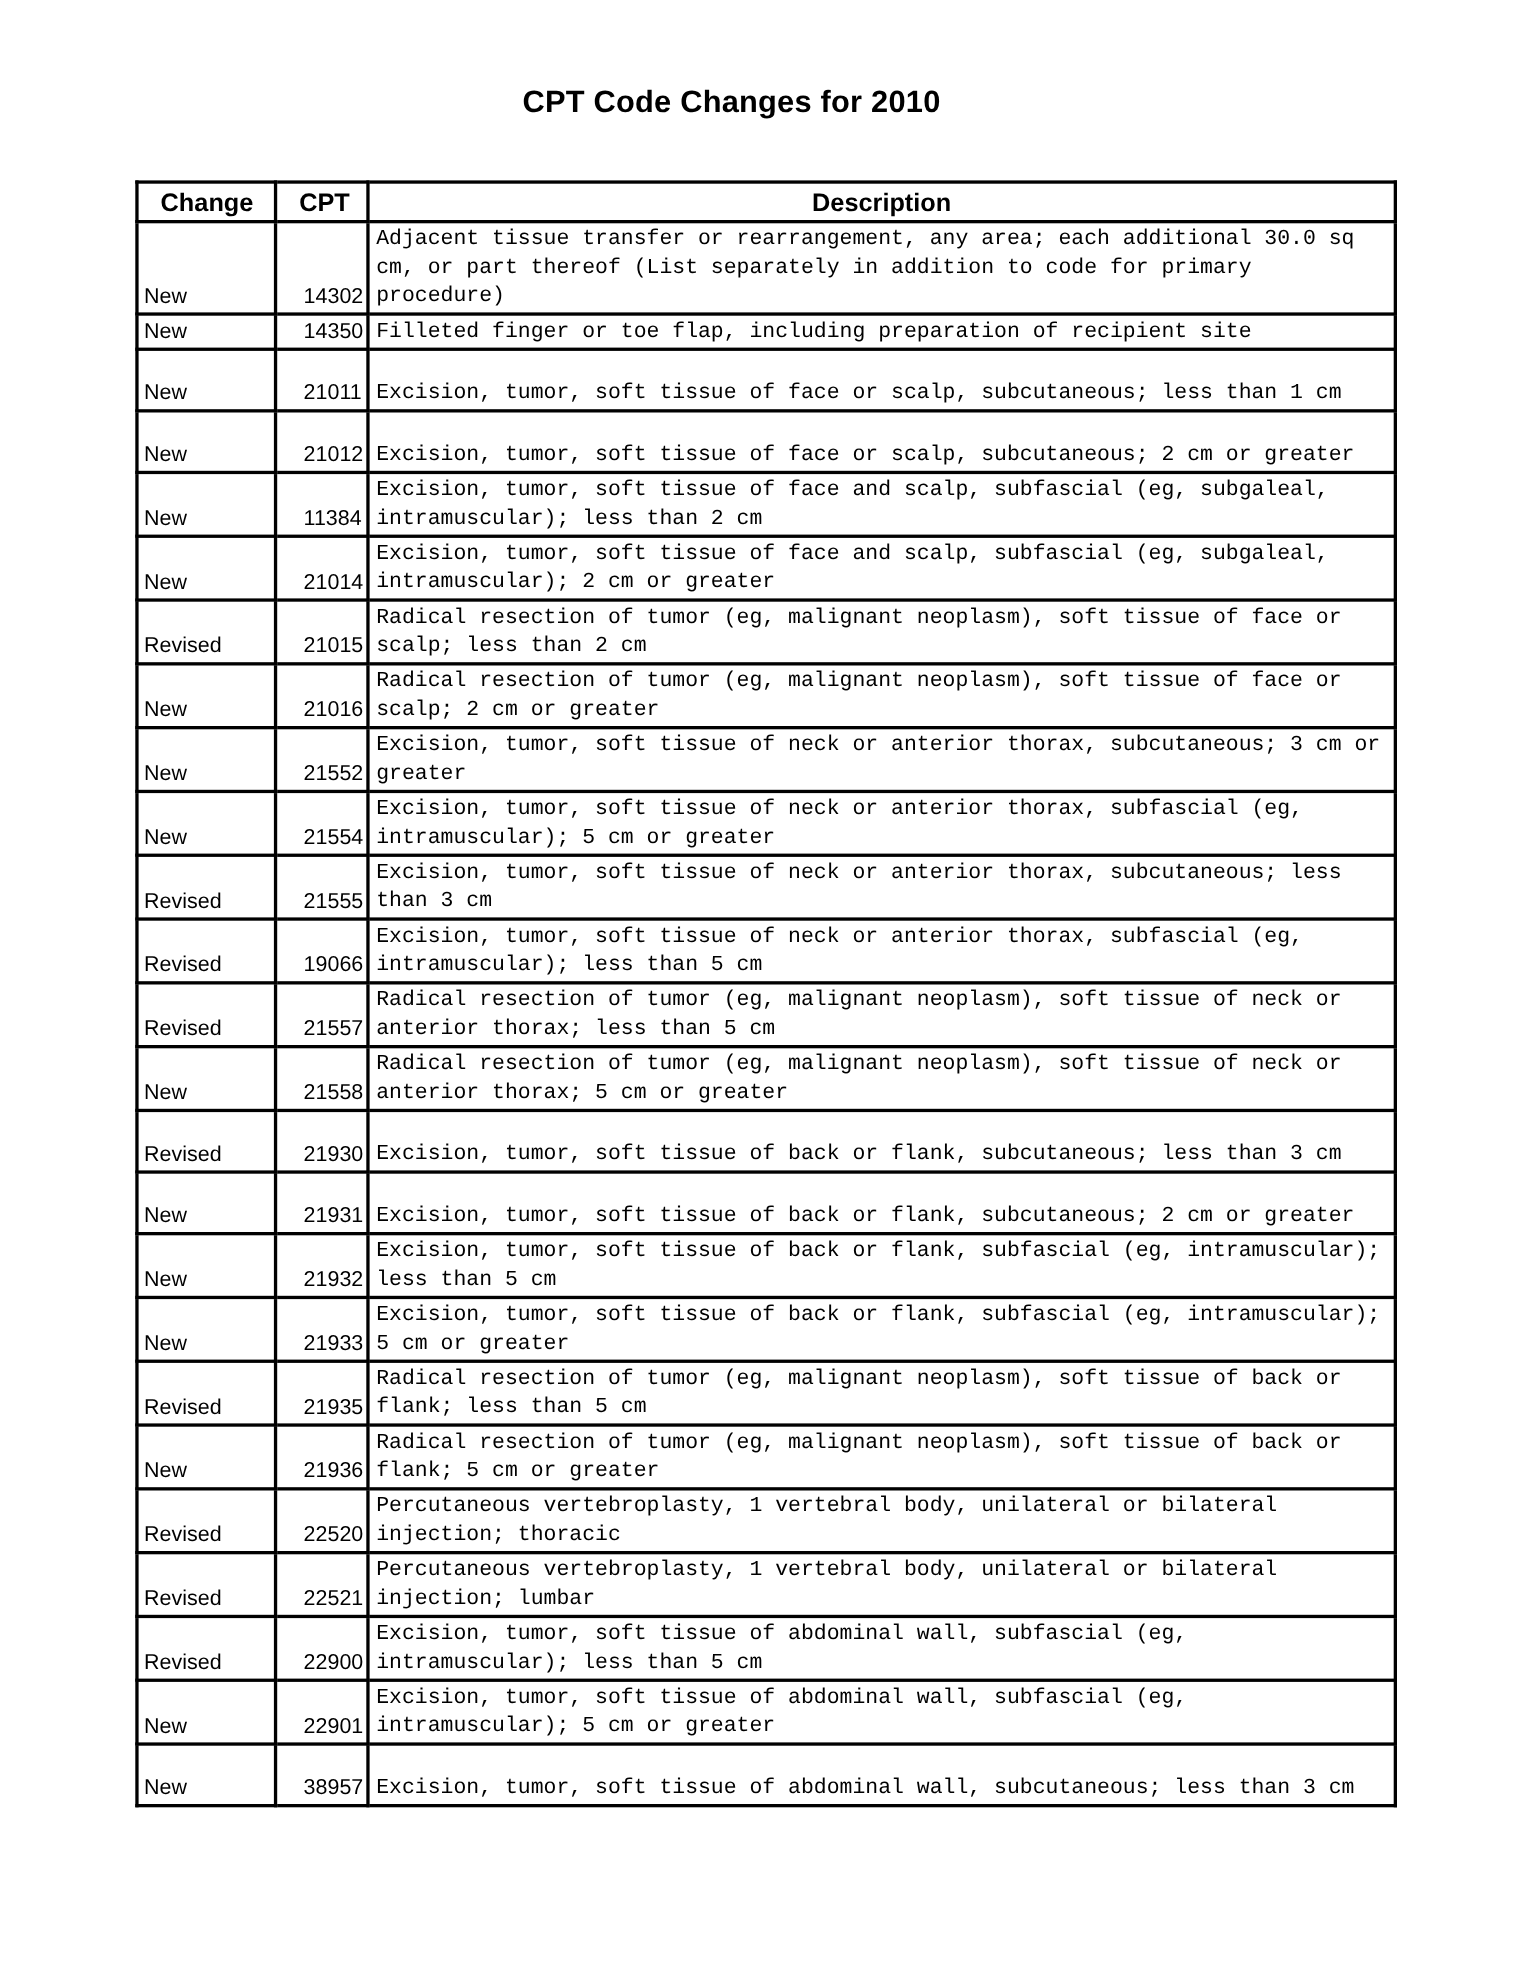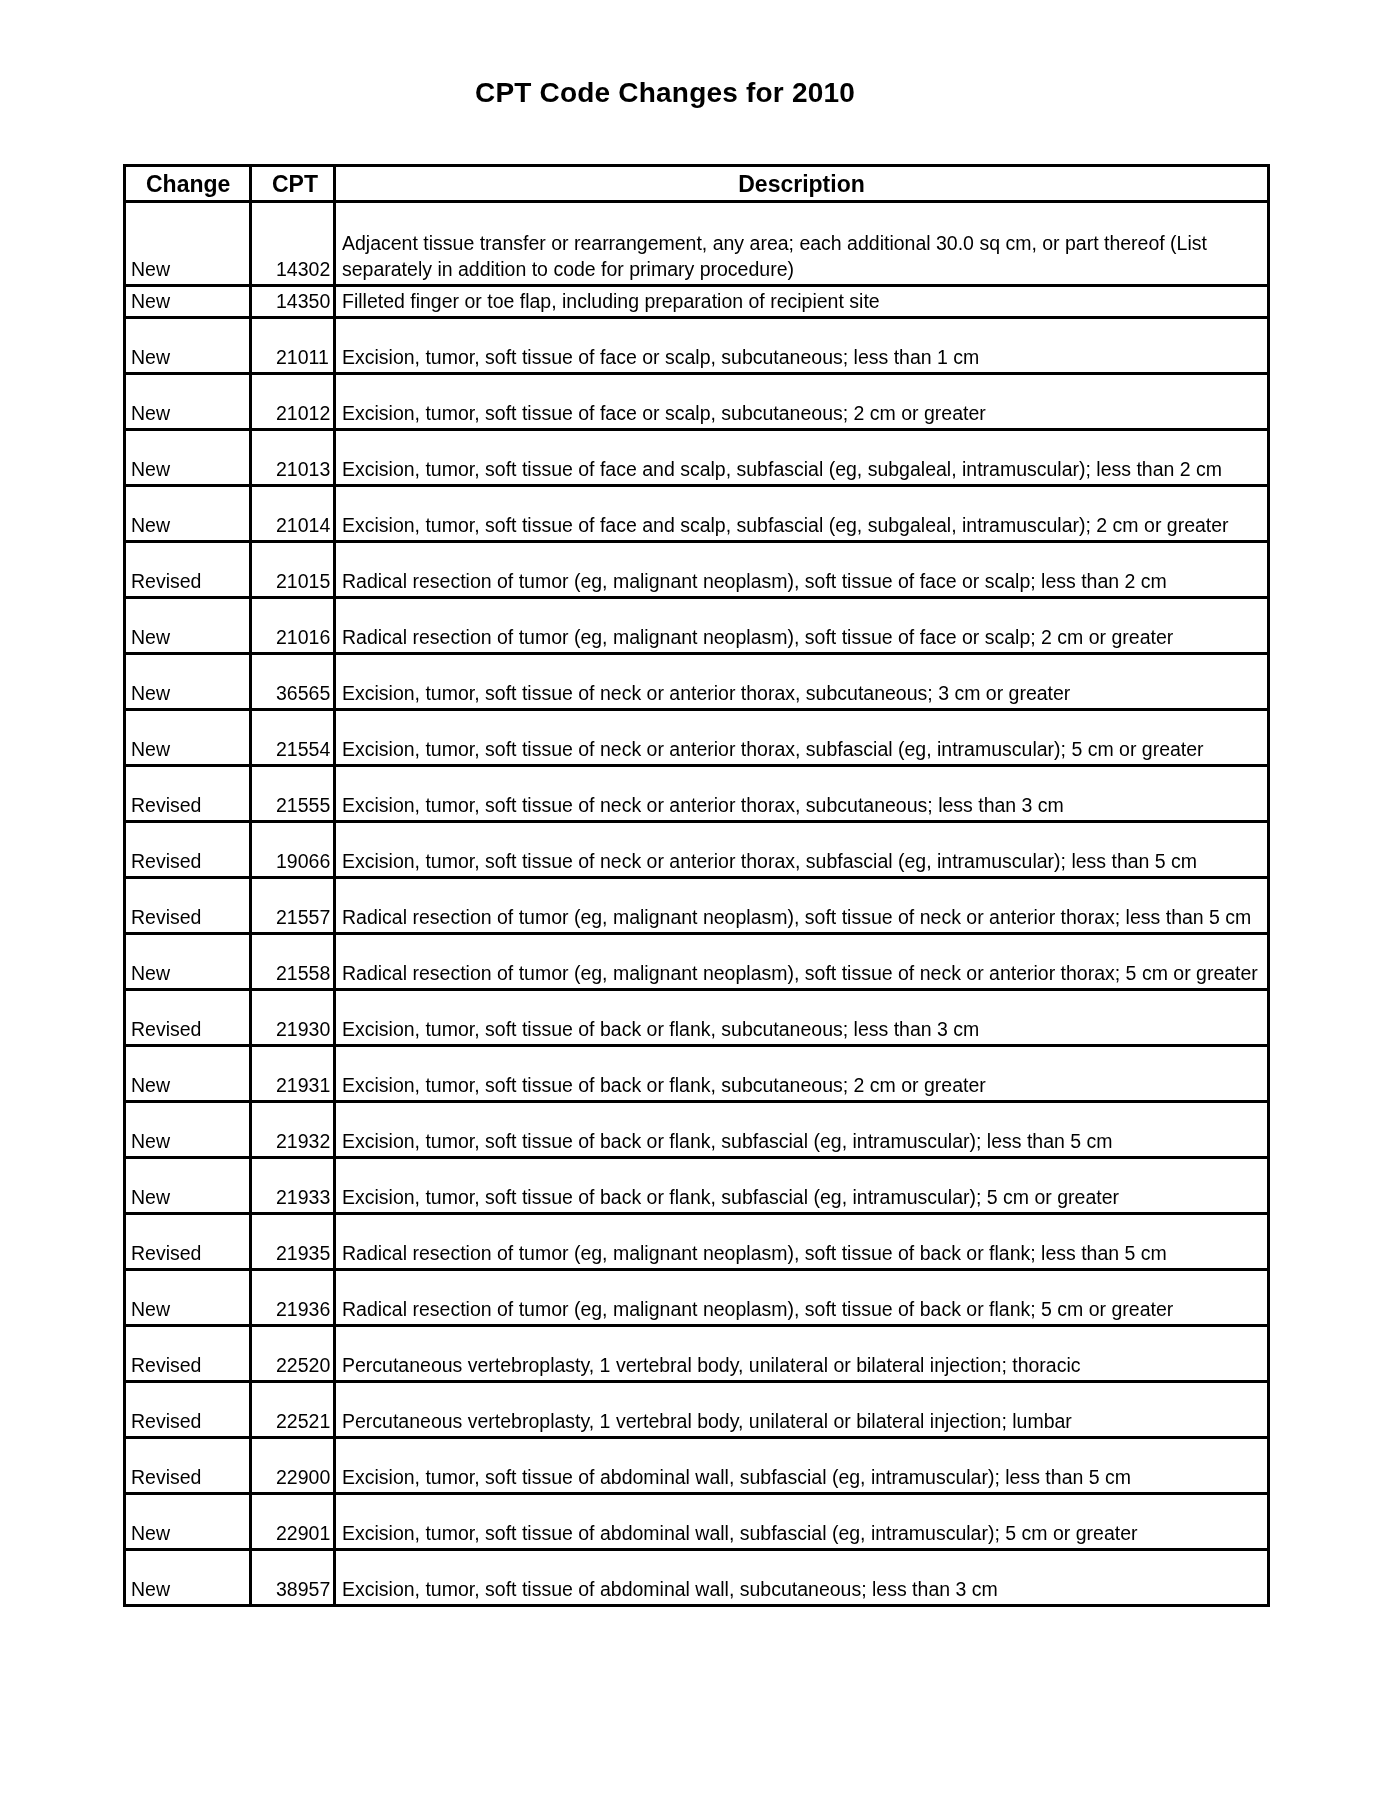--- a/index.html
+++ b/index.html
@@ -46,21 +46,21 @@
     text-align: center;
     vertical-align: middle;
     padding: 0 20px;
   }
   .cpt-table td {
     vertical-align: bottom;
     padding: 1px 5px 2px 5px;
   }
   td.cell-change { text-align: left; margin-left: 32px; }
   td.cell-cpt    { padding-right: 7px; padding-left: 24px; }
-  td.cell-desc   { text-align: left; padding-left: 6px; padding-right: 6px; }
+  td.cell-desc   { text-align: left; padding-left: 6px; padding-right: 6px; font-family: Liberation Mono, monospace; }
   tr.row-default { height: 56px; }
   tr.row-tall    { height: 84px; }
   tr.row-short   { height: 30px; }
 </style>
 </head>
 <body>
 
 <div class="sheet">
 
   <h1 class="doc-title">CPT Code Changes for 2010</h1>
@@ -94,41 +94,41 @@
           <td class="cell-cpt">21011</td>
           <td class="cell-desc">Excision, tumor, soft tissue of face or scalp, subcutaneous; less than 1 cm</td>
         </tr>
         <tr class="row-default">
           <td class="cell-change">New</td>
           <td class="cell-cpt">21012</td>
           <td class="cell-desc">Excision, tumor, soft tissue of face or scalp, subcutaneous; 2 cm or greater</td>
         </tr>
         <tr class="row-default">
           <td class="cell-change">New</td>
-          <td class="cell-cpt">21013</td>
+          <td class="cell-cpt">11384</td>
           <td class="cell-desc">Excision, tumor, soft tissue of face and scalp, subfascial (eg, subgaleal, intramuscular); less than 2 cm</td>
         </tr>
         <tr class="row-default">
           <td class="cell-change">New</td>
           <td class="cell-cpt">21014</td>
           <td class="cell-desc">Excision, tumor, soft tissue of face and scalp, subfascial (eg, subgaleal, intramuscular); 2 cm or greater</td>
         </tr>
         <tr class="row-default">
           <td class="cell-change">Revised</td>
           <td class="cell-cpt">21015</td>
           <td class="cell-desc">Radical resection of tumor (eg, malignant neoplasm), soft tissue of face or scalp; less than 2 cm</td>
         </tr>
         <tr class="row-default">
           <td class="cell-change">New</td>
           <td class="cell-cpt">21016</td>
           <td class="cell-desc">Radical resection of tumor (eg, malignant neoplasm), soft tissue of face or scalp; 2 cm or greater</td>
         </tr>
         <tr class="row-default">
           <td class="cell-change">New</td>
-          <td class="cell-cpt">36565</td>
+          <td class="cell-cpt">21552</td>
           <td class="cell-desc">Excision, tumor, soft tissue of neck or anterior thorax, subcutaneous; 3 cm or greater</td>
         </tr>
         <tr class="row-default">
           <td class="cell-change">New</td>
           <td class="cell-cpt">21554</td>
           <td class="cell-desc">Excision, tumor, soft tissue of neck or anterior thorax, subfascial (eg, intramuscular); 5 cm or greater</td>
         </tr>
         <tr class="row-default">
           <td class="cell-change">Revised</td>
           <td class="cell-cpt">21555</td>

